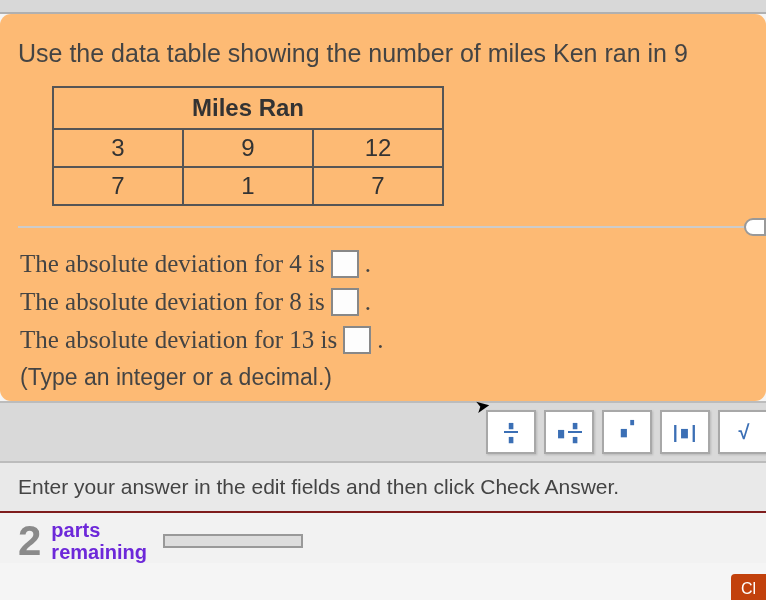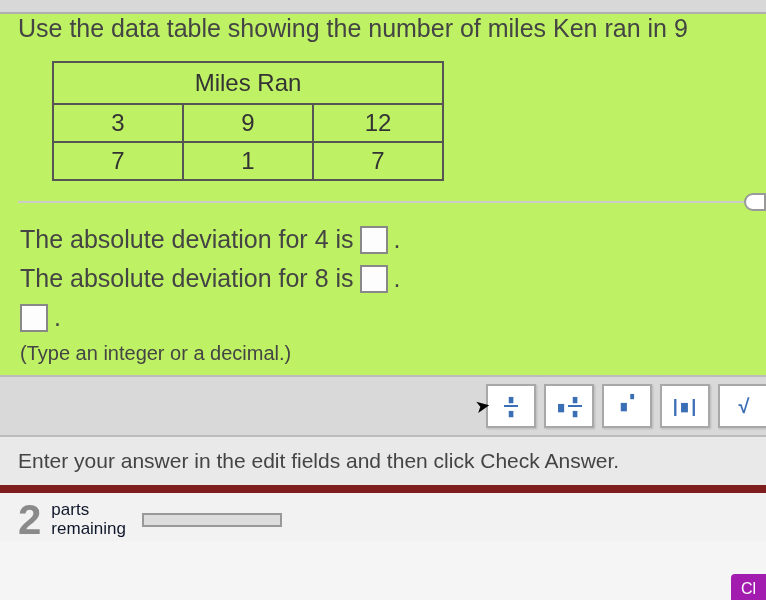--- a/index.html
+++ b/index.html
@@ -11,22 +11,23 @@
     overflow: hidden;
     position: relative;
     color: #3a3a3a;
   }
   .top-edge {
     height: 14px;
     background: #d8d8d8;
     border-bottom: 2px solid #b0b0b0;
   }
   .content {
-    background: #bef264;
-    padding: 0 18px 10px 18px;
+    background: #fdba74;
+    padding: 25px 18px 10px 18px;
+    border-radius: 11px;
   }
   .prompt {
     font-size: 25px;
     color: #444;
     margin-bottom: 18px;
     white-space: nowrap;
   }
   table.data {
     border-collapse: collapse;
     margin-left: 34px;
@@ -34,21 +35,21 @@
   }
   table.data th, table.data td {
     border: 2px solid #555;
     font-size: 24px;
     font-weight: normal;
     color: #333;
     text-align: center;
     padding: 4px 0;
   }
   table.data th {
-    font-weight: normal;
+    font-weight: bold;
     padding: 6px 0;
   }
   table.data td { width: 130px; }
   .divider {
     border-top: 2px solid #ccc;
     margin: 4px 0 22px 0;
     position: relative;
   }
   .scroll-knob {
     position: absolute;
@@ -61,31 +62,32 @@
     background: #fff;
   }
   .statements { margin-left: 2px; }
   .stmt {
     font-size: 25px;
     color: #444;
     margin-bottom: 10px;
     display: flex;
     align-items: center;
     gap: 6px;
+    font-family: Liberation Serif, serif;
   }
   .ans-box {
     display: inline-block;
     width: 28px;
     height: 28px;
     border: 2px solid #888;
     background: #fdfdfd;
     vertical-align: middle;
   }
   .hint {
-    font-size: 20px;
+    font-size: 23px;
     color: #444;
     margin-top: 4px;
   }
   .toolbar-band {
     background: #d9d9d9;
     border-top: 2px solid #bcbcbc;
     border-bottom: 2px solid #bcbcbc;
     height: 62px;
     display: flex;
     align-items: center;
@@ -116,52 +118,53 @@
   .mixed .whole { font-size:16px; color:#3b6fb5; font-weight:bold;}
   .exp { font-size:16px; position:relative;}
   .exp sup{ font-size:10px; position:relative; top:-6px;}
   .abs { font-size:18px; letter-spacing:1px;}
   .sqrt { font-size:20px;}
   .instruction-band {
     background: #e9e9e9;
     padding: 12px 18px;
     font-size: 21px;
     color: #444;
-    border-bottom: 8px solid #7f1d1d;
+    border-bottom: 2px solid #7f1d1d;
   }
   .footer {
     background: #f2f2f2;
     display: flex;
     align-items: center;
     padding: 6px 18px 0 18px;
     gap: 10px;
   }
   .big-num {
     font-size: 42px;
     font-weight: bold;
     color: #8a8a8a;
     line-height: 1;
   }
   .parts-label {
-    font-size: 17px;
-    color: #0f172a;
+    font-size: 20px;
+    color: #6d28d9;
     line-height: 1.1;
+    font-weight: bold;
   }
   .progress {
     width: 140px;
     height: 14px;
     border: 2px solid #999;
     background: #ddd;
     margin-left: 6px;
   }
   .clear-btn {
     position: absolute;
     right: 0;
     bottom: 0;
-    background: #a21caf;
+    background: #c2410c;
     color: #fff;
     font-size: 16px;
     padding: 6px 10px 2px 10px;
     border-radius: 4px 0 0 0;
   }
   .cursor {
     position: absolute;
     left: 475px;
     top: 395px;
     font-size: 18px;
@@ -206,20 +209,21 @@
       <span>The absolute deviation for 4 is</span>
       <span class="ans-box"></span>
       <span>.</span>
     </div>
     <div class="stmt">
       <span>The absolute deviation for 8 is</span>
       <span class="ans-box"></span>
       <span>.</span>
     </div>
     <div class="stmt">
+      <span>The absolute deviation for 13 is</span>
       <span class="ans-box"></span>
       <span>.</span>
     </div>
     <div class="hint">(Type an integer or a decimal.)</div>
   </div>
 </div>
 
 <div class="toolbar-band">
   <div class="tool-btn">
     <div class="frac">

